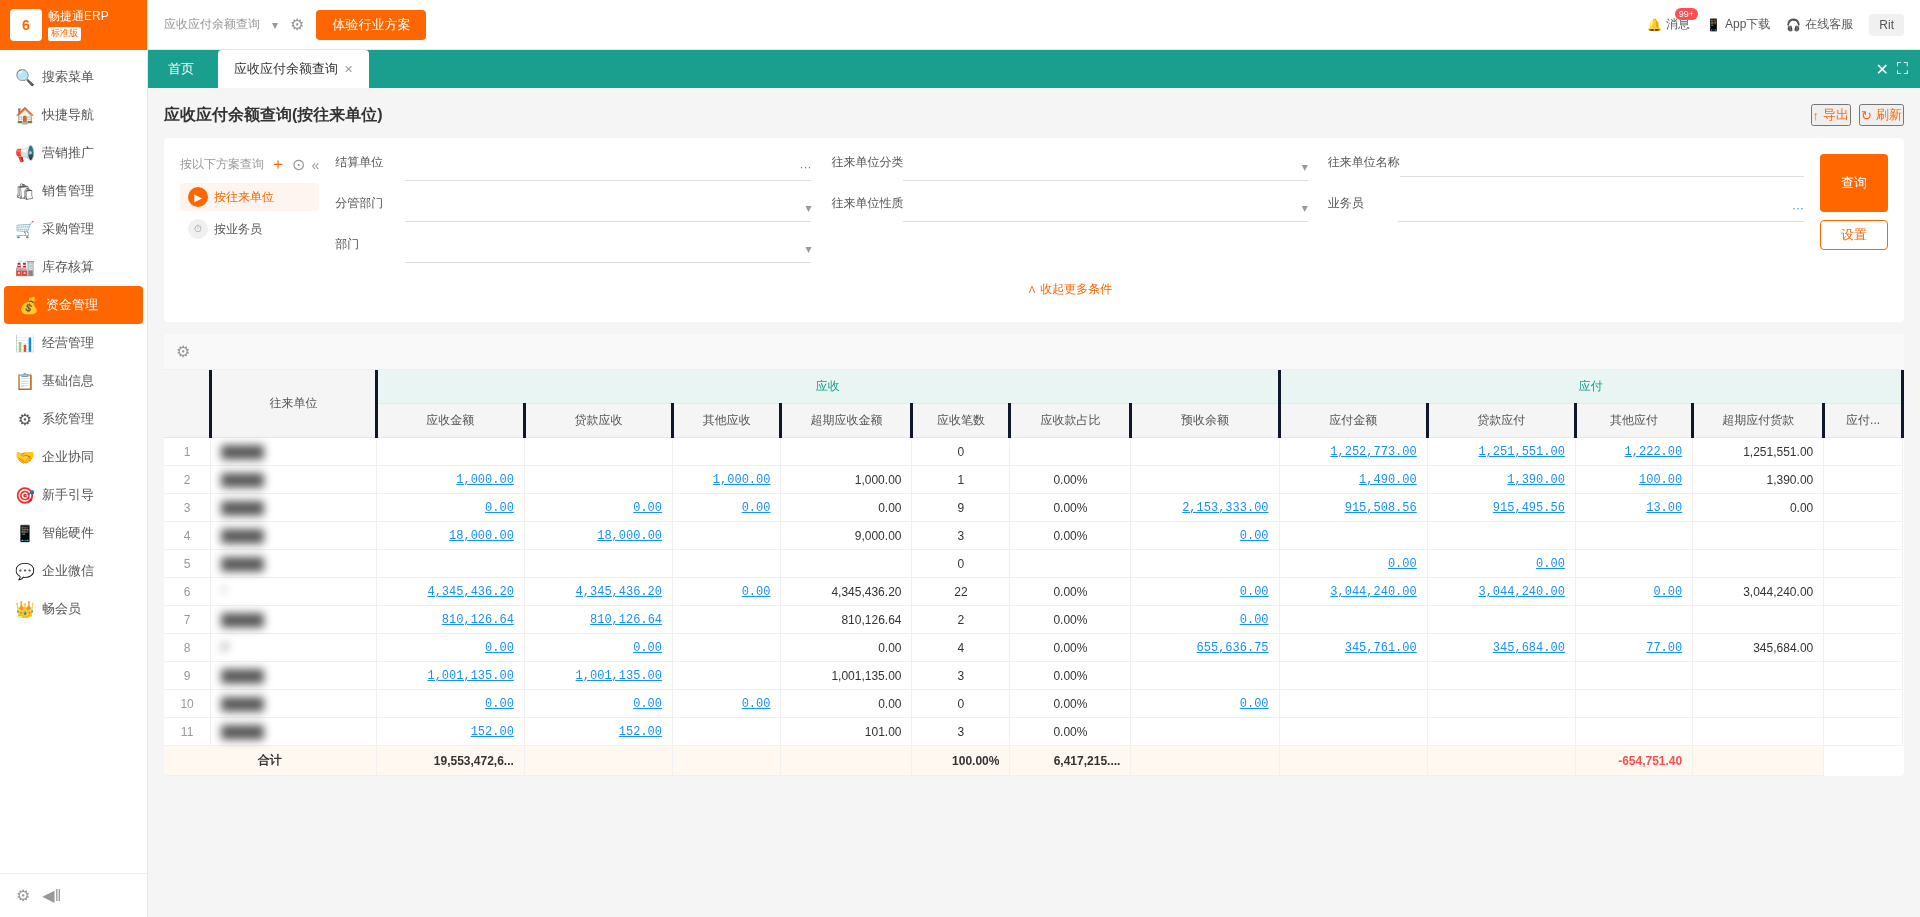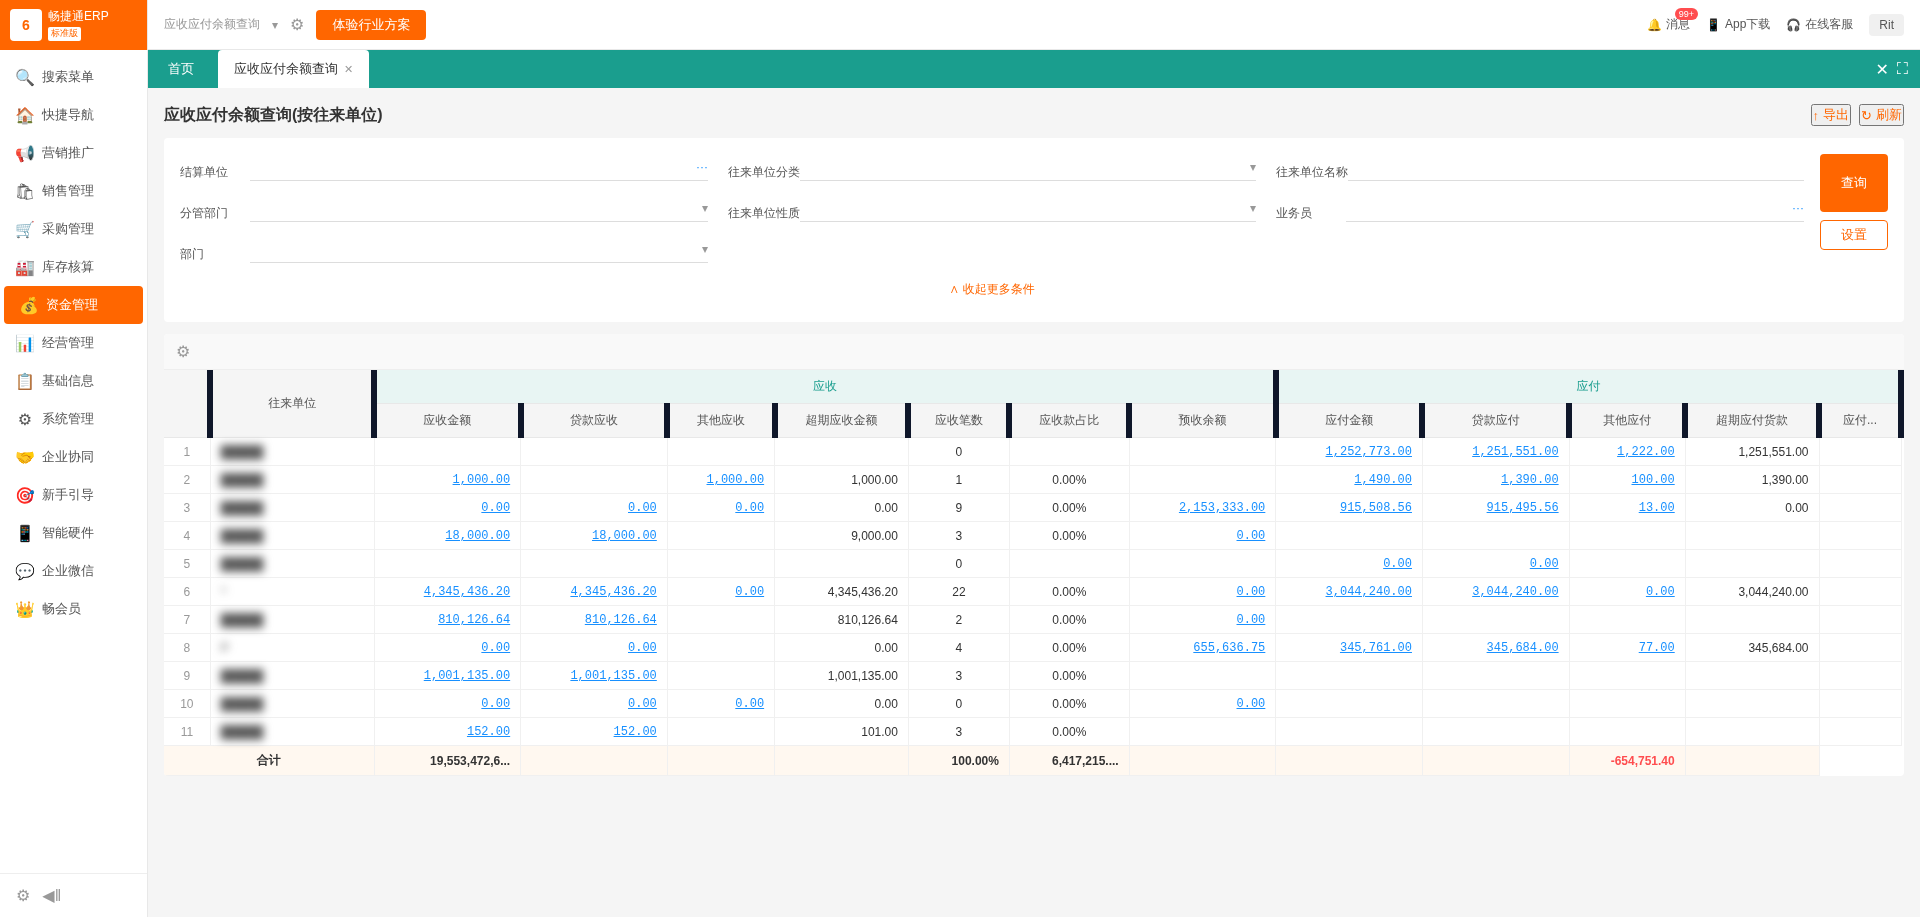--- a/index.html
+++ b/index.html
@@ -79,42 +79,42 @@
     .filter-settings { color: #999; cursor: pointer; font-size: 16px; }
     .filter-collapse { color: #999; cursor: pointer; font-size: 14px; }
     .scheme-item { display: flex; align-items: center; gap: 6px; cursor: pointer; padding: 4px 8px; border-radius: 4px; }
     .scheme-item.active { background: #fff5f0; }
     .scheme-icon { width: 20px; height: 20px; border-radius: 50%; background: #ff6600; color: #fff; display: flex; align-items: center; justify-content: center; font-size: 10px; }
     .scheme-icon-gray { width: 20px; height: 20px; border-radius: 50%; background: #f0f0f0; color: #999; display: flex; align-items: center; justify-content: center; font-size: 10px; }
     .scheme-text { color: #ff6600; font-size: 12px; }
     .scheme-text-gray { color: #555; font-size: 12px; }
 
     .filter-left { display: flex; align-items: flex-start; }
-    .filter-row { display: flex; align-items: flex-end; }
+    .filter-row { display: flex; align-items: flex-start; }
     .filter-field-label { color: #555; font-size: 12px; white-space: nowrap; min-width: 70px; }
     .filter-input {
       flex: 1; border: none; border-bottom: 1px solid #ddd; padding: 4px 6px;
       font-size: 12px; outline: none; color: #333; background: transparent;
     }
     .filter-dots { color: #999; cursor: pointer; }
     .filter-chevron { color: #999; cursor: pointer; margin-left: 4px; }
     .filter-more { text-align: center; color: #ff6600; cursor: pointer; font-size: 12px; padding: 8px; }
     .filter-actions { display: flex; flex-direction: column; gap: 6px; justify-content: flex-start; padding-top: 0; }
     .btn-query { background: #ff6600; color: #fff; border: none; border-radius: 4px; padding: 20px 20px; cursor: pointer; font-size: 13px; }
     .btn-set { background: #fff; color: #ff6600; border: 1px solid #ff6600; border-radius: 4px; padding: 5px 20px; cursor: pointer; font-size: 13px; }
 
     
     .table-container { background: #fff; border-radius: 4px; overflow: hidden; }
     .table-toolbar { display: flex; align-items: center; padding: 8px 12px; background: #f9f9f9; border-bottom: 1px solid #eee; }
     .table-settings-icon { color: #999; cursor: pointer; font-size: 16px; }
     table { width: 100%; border-collapse: collapse; font-size: 12px; }
     thead tr { background: #f5f5f5; }
     th {
       padding: 8px 10px; text-align: center; border-bottom: 1px solid #e8e8e8;
-      border-right: 6px solid #0f172a; color: #555; font-weight: normal; white-space: nowrap;
+      border-right: 3px solid #0f172a; color: #555; font-weight: normal; white-space: nowrap;
     }
     th.group-header { background: #e8f5f3; color: #1a9e8e; }
     td {
       padding: 6px 10px; text-align: right; border-bottom: 1px solid #f0f0f0;
       border-right: 1px solid #f0f0f0; color: #333; white-space: nowrap;
     }
     td.text-center { text-align: center; }
     td.partner-name { text-align: left; color: #555; }
     .link-val { color: #1890ff; text-decoration: underline; cursor: pointer; font-family: Liberation Mono, monospace; }
     .footer-row td { background: #fff8f0; font-weight: bold; color: #333; }
@@ -254,20 +254,36 @@
         </button>
         <button class="btn-refresh">
           <span>↻</span>
           <span>刷新</span>
         </button>
       </div>
     </div>
 
     <div class="filter-area">
       <div class="filter-left">
+        <div style="display:flex; flex-direction:column; margin-right:16px; min-width:130px;">
+          <div style="display:flex; align-items:center; gap:6px; margin-bottom:8px;">
+            <span class="filter-label">按以下方案查询</span>
+            <span class="filter-add">＋</span>
+            <span class="filter-settings">⊙</span>
+            <span class="filter-collapse">«</span>
+          </div>
+          <div class="scheme-item active">
+            <div class="scheme-icon">▶</div>
+            <span class="scheme-text">按往来单位</span>
+          </div>
+          <div class="scheme-item" style="margin-top:4px;">
+            <div class="scheme-icon-gray">⏱</div>
+            <span class="scheme-text-gray">按业务员</span>
+          </div>
+        </div>
         <div style="flex:1;">
           <div style="display:grid; grid-template-columns: repeat(3, 1fr); gap:14px 20px; margin-bottom:10px;">
 
             <div class="filter-row">
               <span class="filter-field-label">结算单位</span>
               <div style="flex:1; border-bottom:1px solid #ddd; display:flex; align-items:center; padding:2px 0;">
                 <input class="filter-input" style="flex: 1 1 0%; border: none; outline: none; font-size: 12px; background: transparent;">
                 <span class="filter-dots" style="color:#1890ff; cursor:pointer;">···</span>
               </div>
             </div>

